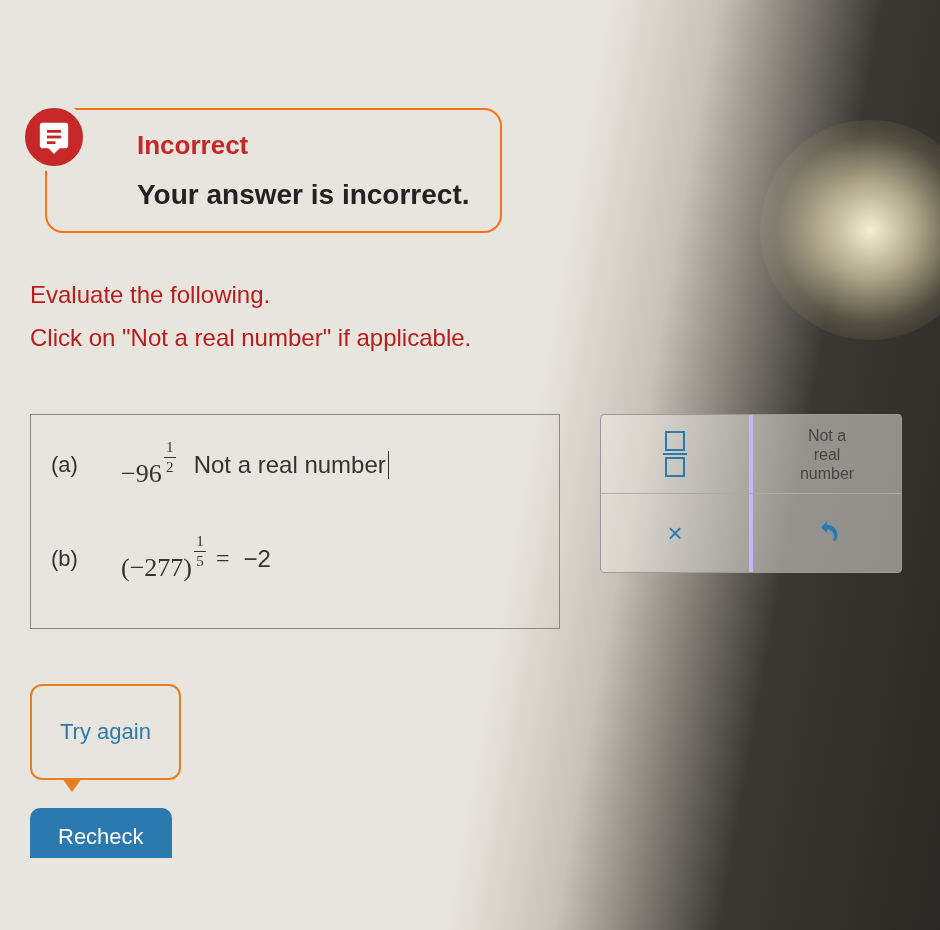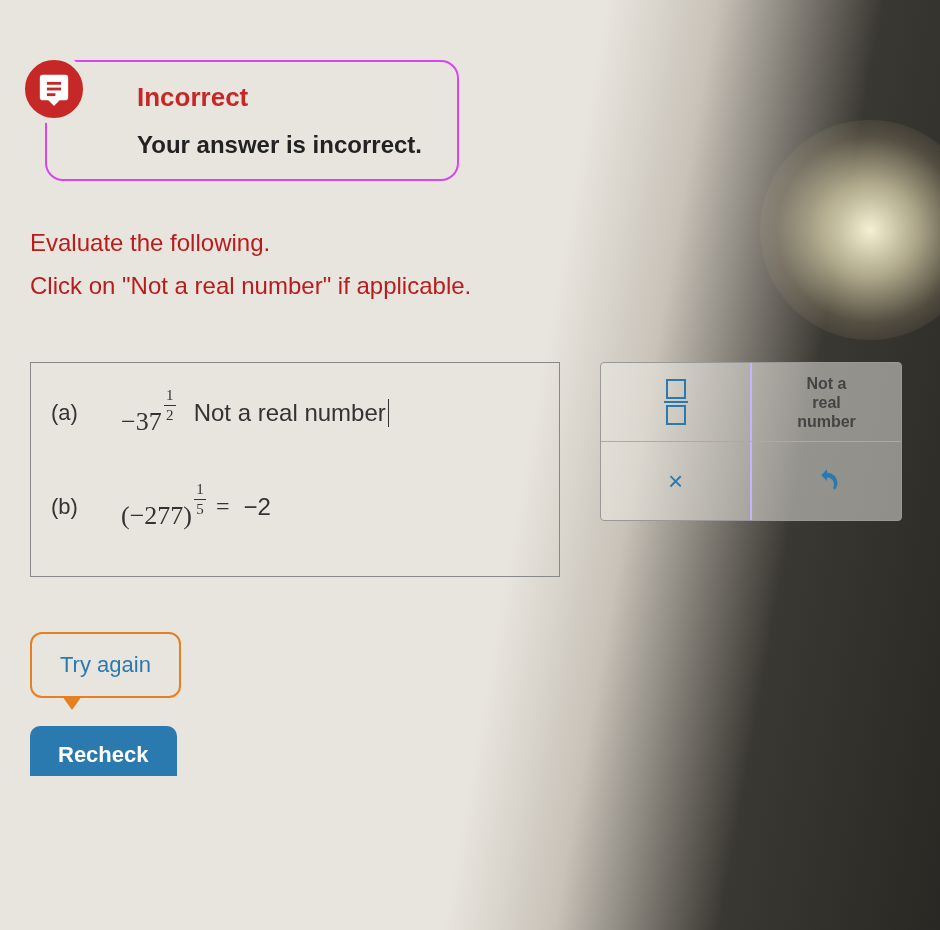--- a/index.html
+++ b/index.html
@@ -23,27 +23,28 @@
     background: radial-gradient(circle, rgba(255,250,220,0.95) 0%, rgba(255,245,200,0.6) 30%, rgba(200,180,140,0.2) 60%, transparent 80%);
     border-radius: 50%;
     pointer-events: none;
   }
   .container {
     padding: 60px 30px 0 30px;
     position: relative;
   }
   .feedback-box {
     position: relative;
-    border: 2px solid #d946ef;
+    border: 2px solid #f97316;
     border-radius: 18px;
     padding: 20px 30px 20px 90px;
     display: inline-block;
     min-width: 290px;
     background: rgba(255,255,255,0.0);
     margin-left: 15px;
+    margin-top: 48px;
   }
   .feedback-icon {
     position: absolute;
     left: -28px;
     top: -8px;
     width: 70px;
     height: 70px;
     background: #c62828;
     border-radius: 50%;
     display: flex;
@@ -54,21 +55,21 @@
   }
   .feedback-title {
     color: #c62828;
     font-weight: bold;
     font-size: 26px;
     margin-bottom: 18px;
   }
   .feedback-sub {
     color: #222;
     font-weight: bold;
-    font-size: 24px;
+    font-size: 28px;
   }
   .instructions {
     margin-top: 40px;
     font-size: 24px;
     line-height: 1.8;
     color: #b91c1c;
     max-width: 600px;
   }
   .work-area {
     display: flex;
@@ -137,39 +138,39 @@
   .palette-cell {
     flex: 1;
     height: 78px;
     display: flex;
     align-items: center;
     justify-content: center;
     cursor: pointer;
     color: #2a7aaf;
     font-size: 20px;
   }
-  .palette-cell + .palette-cell { border-left: 2px solid #c4b5fd; font-weight: bold; }
+  .palette-cell + .palette-cell { border-left: 4px solid #c4b5fd; }
   .frac-btn {
     display: flex;
     flex-direction: column;
     align-items: center;
     line-height: 1;
   }
   .frac-btn .sq { width: 16px; height: 16px; border: 2px solid #2a7aaf; margin: 2px 0;}
   .frac-btn .fbar { width: 24px; height: 2px; background: #2a7aaf; }
   .not-real-text { font-size: 16px; color: #444; text-align:center; line-height:1.2;}
   .x-btn { font-size: 26px; color: #2a7aaf; }
   .undo-btn svg { width: 28px; height: 28px; }
   
   .try-again {
     margin-top: 55px;
     display: inline-block;
     border: 2px solid #e67e22;
     border-radius: 12px;
-    padding: 18px 28px;
+    padding: 33px 28px;
     color: #2a7aaf;
     font-size: 22px;
     cursor: pointer;
     position: relative;
   }
   .try-again::after {
     content:"";
     position:absolute;
     bottom:-14px;
     left:30px;
@@ -177,21 +178,21 @@
     border-left:10px solid transparent;
     border-right:10px solid transparent;
     border-top:14px solid #e67e22;
   }
   .recheck {
     margin-top: 28px;
     display: inline-block;
     background: #2a7aaf;
     color: #fff;
     font-size: 22px;
-    font-weight: bold;
+    font-weight: normal;
     padding: 16px 28px 8px 28px;
     border-radius: 10px 10px 0 0;
     cursor: pointer;
   }
 </style>
 </head>
 <body>
 
 <div class="glare"></div>
 
@@ -213,21 +214,21 @@
   <div class="instructions">
     <div>Evaluate the following.</div>
     <div>Click on "Not a real number" if applicable.</div>
   </div>
 
   <div class="work-area">
     <div class="answer-box">
       <div class="row">
         <div class="part-label">(a)</div>
         <div class="expr">
-          <span class="base">−37</span>
+          <span class="base">−96</span>
           <span class="exp-frac">
             <span class="num">1</span>
             <span class="bar"></span>
             <span class="den">2</span>
           </span>
         </div>
         <span class="answer-text">Not a real number</span>
           <span class="cursor"></span>
       </div>
       <div class="row">

